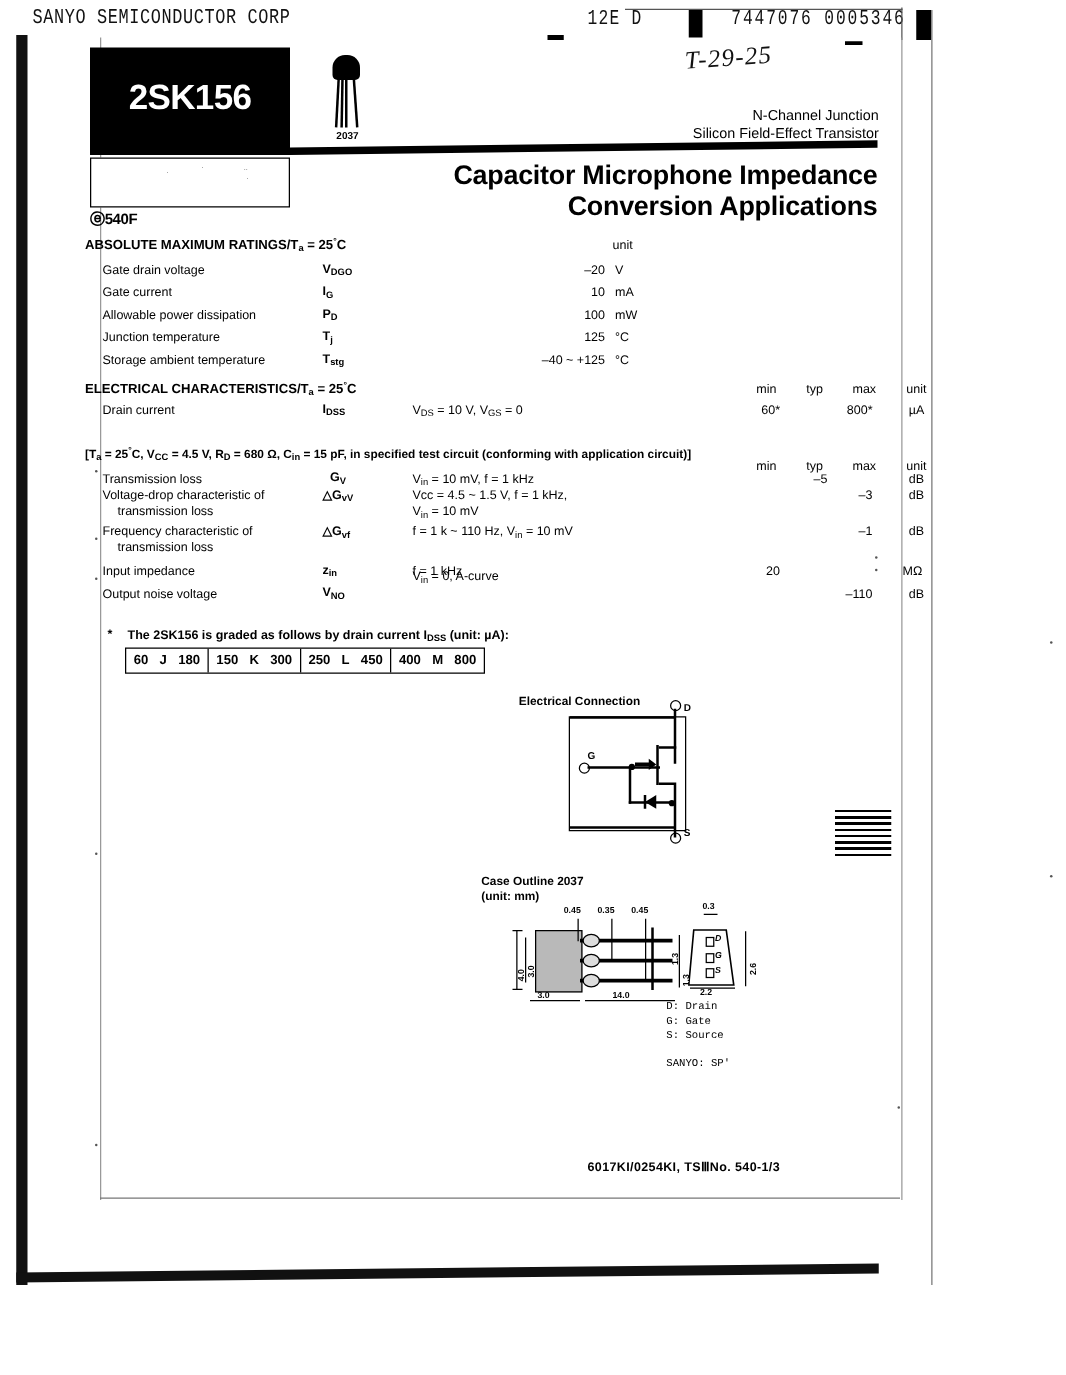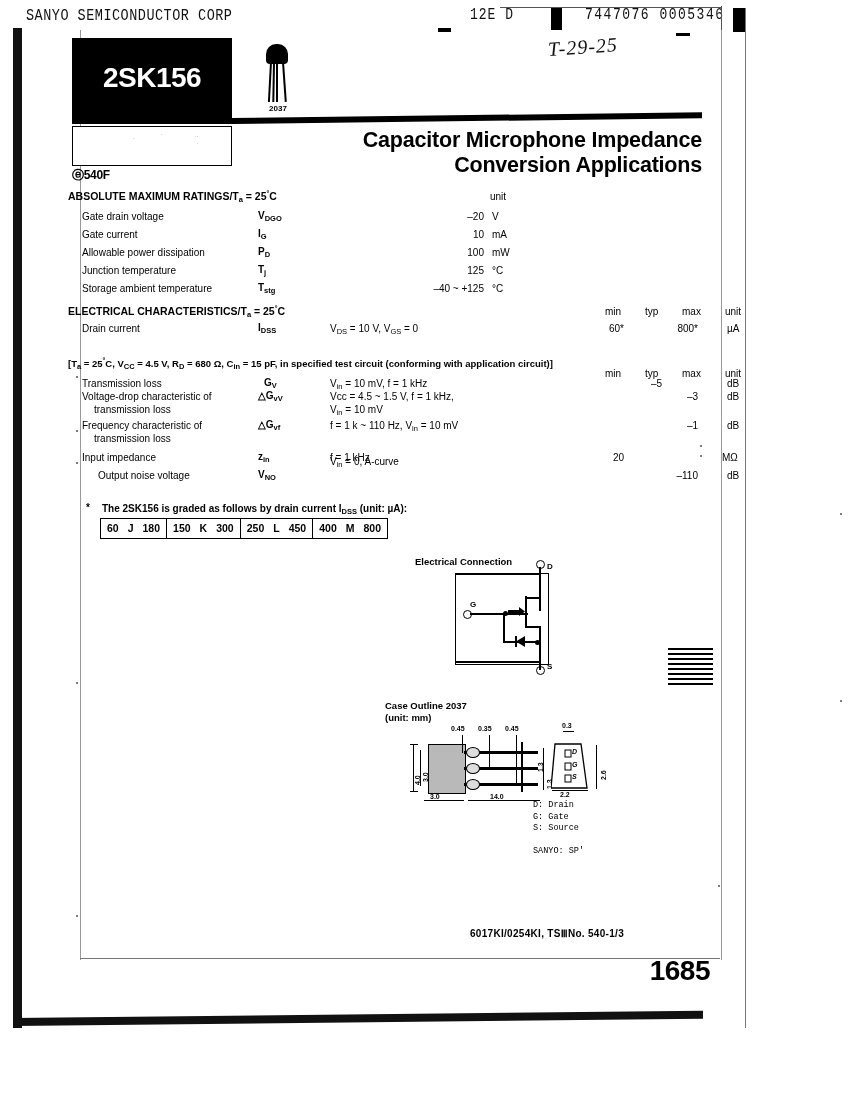--- a/index.html
+++ b/index.html
@@ -155,20 +155,24 @@
 
   <div class="trans">
     <div class="body"></div>
     <div class="lead" style="left:12px;transform:rotate(3deg);transform-origin:top;"></div>
     <div class="lead" style="left:18px;"></div>
     <div class="lead" style="left:24px;transform:rotate(-4deg);transform-origin:top;"></div>
     <div class="lead" style="left:15px;transform:rotate(1deg);transform-origin:top;"></div>
   </div>
   <div class="pkgnum">2037</div>
 
+  <div class="subt">
+    <span>N-Channel Junction</span><br>
+    <span>Silicon Field-Effect Transistor</span>
+  </div>
   <div class="blackbar"></div>
 
   <div class="maintitle">
     <span>Capacitor Microphone Impedance</span><br>
     <span>Conversion Applications</span>
   </div>
 
   <div class="sec" style="left:68px;top:190px;">
     <span>ABSOLUTE MAXIMUM RATINGS/T</span><sub>a</sub><span> = 25</span><sup>°</sup><span>C</span>
   </div>
@@ -242,21 +246,21 @@
   <div class="t" style="left:330px;top:420px;"><span>f = 1 k ~ 110 Hz, V</span><sub>in</sub><span> = 10 mV</span></div>
   <div class="t r" style="left:662px;top:420px;width:36px;">–1</div>
   <div class="t" style="left:727px;top:420px;">dB</div>
 
   <div class="t" style="left:82px;top:452px;">Input impedance</div>
   <div class="tb" style="left:258px;top:451px;"><span>z</span><sub>in</sub></div>
   <div class="t" style="left:330px;top:452px;">f = 1 kHz</div>
   <div class="t r" style="left:588px;top:452px;width:36px;">20</div>
   <div class="t" style="left:722px;top:452px;">MΩ</div>
 
-  <div class="t" style="left:82px;top:470px;padding-left:16px;">Output noise voltage</div>
+  <div class="t" style="left:82px;top:470px;">Output noise voltage</div>
   <div class="tb" style="left:258px;top:469px;"><span>V</span><sub>NO</sub></div>
   <div class="t" style="left:330px;top:456px;"><span>V</span><sub>in</sub><span> = 0, A-curve</span></div>
   <div class="t r" style="left:655px;top:470px;width:43px;">–110</div>
   <div class="t" style="left:727px;top:470px;">dB</div>
 
   <div class="tb" style="left:86px;top:502px;">*</div>
   <div class="tb" style="left:102px;top:503px;">
     <span>The 2SK156 is graded as follows by drain current I</span><sub>DSS</sub><span> (unit: µA):</span>
   </div>
 
@@ -371,15 +375,14 @@
   <div class="dim" style="left:572px;top:761px;font-style:italic;">G</div>
   <div class="dim" style="left:572px;top:773px;font-style:italic;">S</div>
 
   <div class="legend">D: Drain
 G: Gate
 S: Source
 
 SANYO: SP'</div>
 
   <div class="footcode">6017KI/0254KI, TSⅢNo. 540-1/3</div>
-  <div class="pageno">1685</div>
 
 </div>
 
 </body></html>

